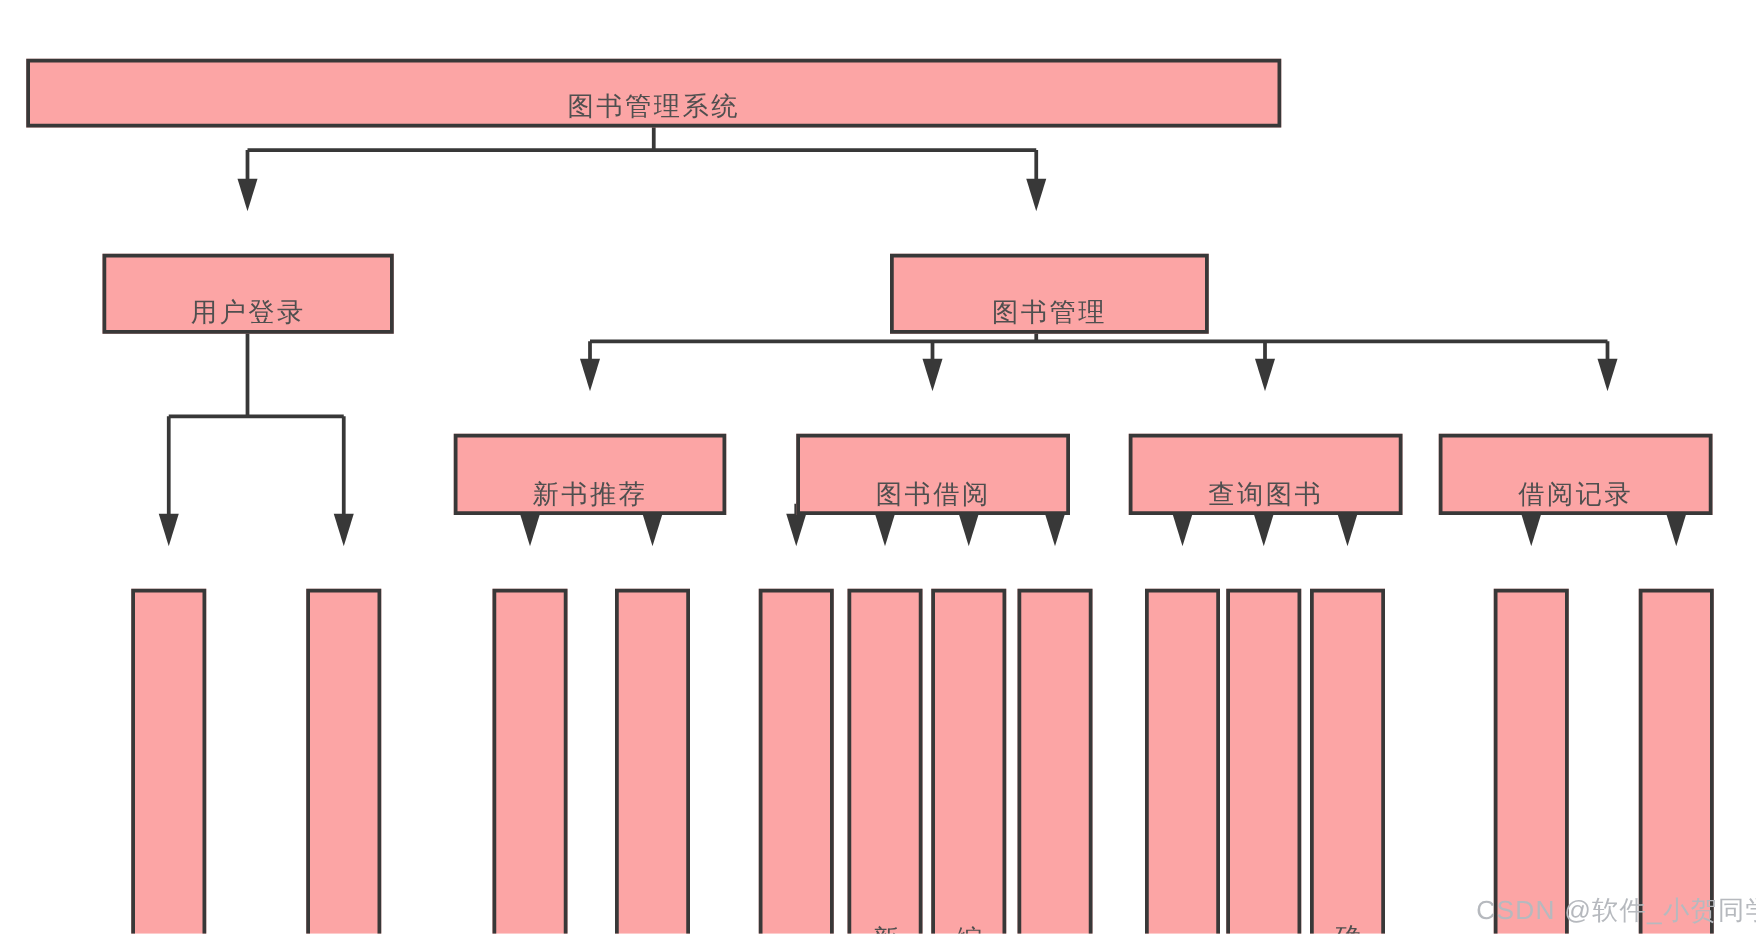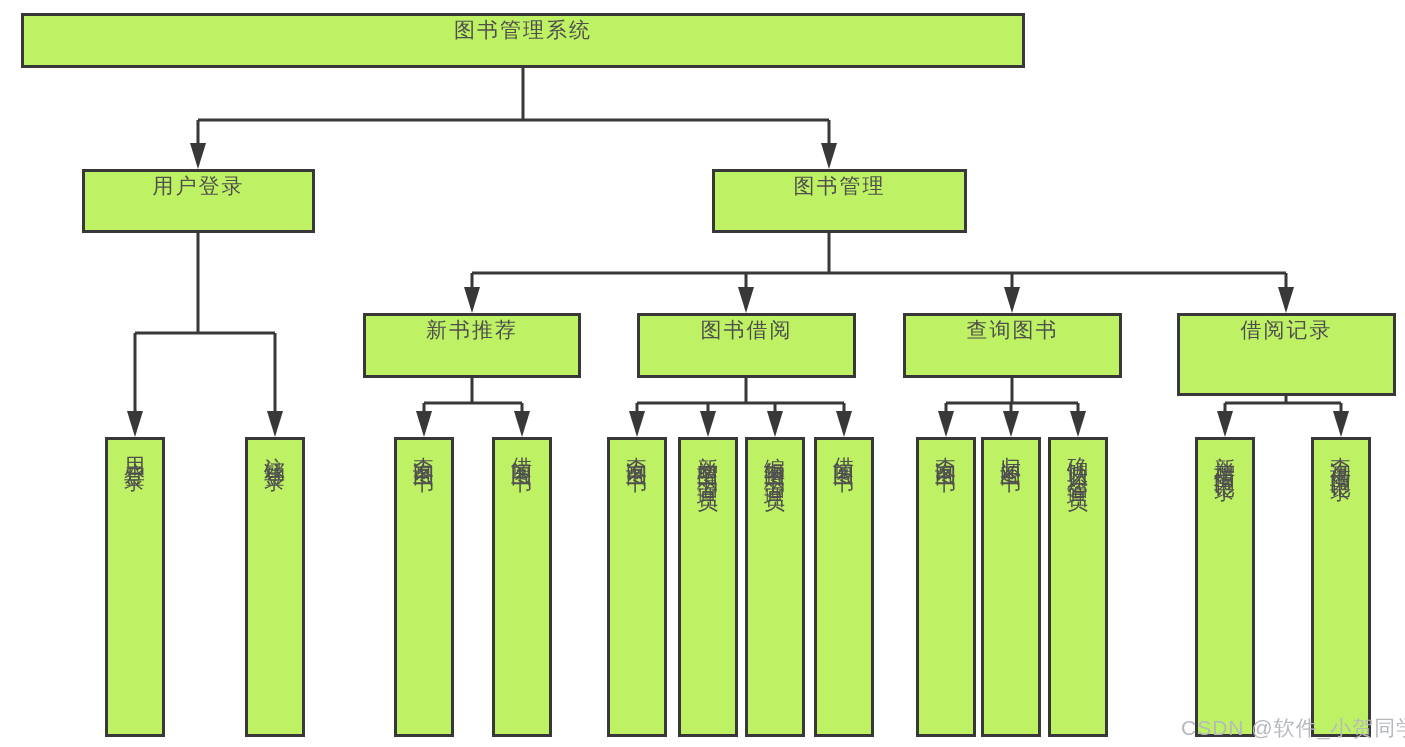--- a/index.html
+++ b/index.html
@@ -19,25 +19,26 @@
     position: absolute;
     left: 0; top: 0;
     width: 1405px;
     height: 747px;
     z-index: 1;
   }
   .hbox, .vbox {
     position: absolute;
     box-sizing: border-box;
     border: 3px solid #383838;
-    background: #bef264;
+    background: #fca5a5;
     display: flex;
-    align-items: flex-start;
+    align-items: flex-end;
     justify-content: center;
     z-index: 2;
+    margin-top: 34px;
   }
   .hbox .label {
     font-size: 21px;
     color: #4f4f4f;
     letter-spacing: 2px;
     white-space: nowrap;
   }
   .vbox .label {
     writing-mode: vertical-rl;
     text-orientation: mixed;
@@ -119,21 +120,21 @@
 
   <div class="hbox" style="left:363px;top:313px;width:218px;height:65px">
     <span class="label">新书推荐</span>
   </div>
   <div class="hbox" style="left:637px;top:313px;width:219px;height:65px">
     <span class="label">图书借阅</span>
   </div>
   <div class="hbox" style="left:903px;top:313px;width:219px;height:65px">
     <span class="label">查询图书</span>
   </div>
-  <div class="hbox" style="left:1177px;top:313px;width:219px;height:83px">
+  <div class="hbox" style="left:1151px;top:313px;width:219px;height:65px">
     <span class="label">借阅记录</span>
   </div>
 
   <div class="vbox" style="left:105px;top:437px;width:60px;height:300px">
     <span class="label">用户登录</span>
   </div>
   <div class="vbox" style="left:245px;top:437px;width:60px;height:300px">
     <span class="label">注销登录</span>
   </div>
 

